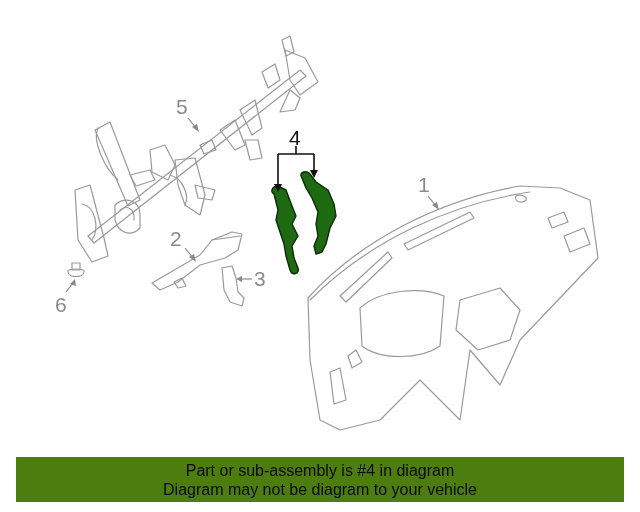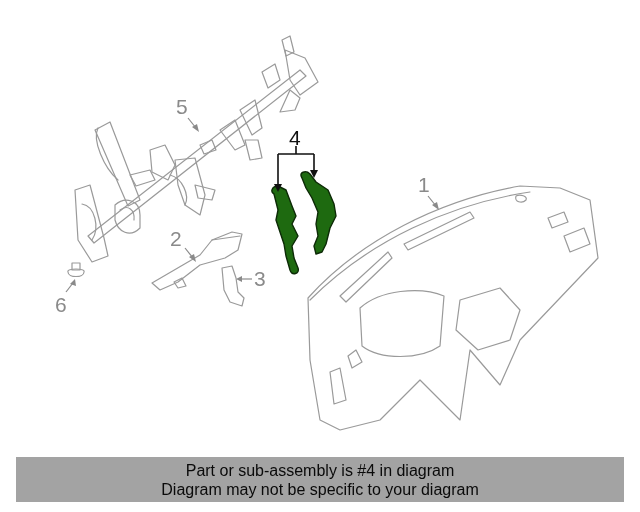--- a/index.html
+++ b/index.html
@@ -1,20 +1,20 @@
 <!DOCTYPE html>
 <html><head>
 <meta charset="utf-8">
 <style>
   html, body { margin:0; padding:0; background:#ffffff; }
   body { width:640px; height:512px; position:relative; overflow:hidden; font-family:"Liberation Sans", sans-serif; }
   .diagram { position:absolute; left:0; top:0; width:640px; height:456px; }
   .callout { position:absolute; font-family:"Liberation Sans", sans-serif; font-size:21px; line-height:1; color:#8a8a8a; }
   .callout.active { color:#111111; }
-  .banner { position:absolute; left:16px; top:457px; width:608px; height:45px; background:#a3a3a3;
+  .banner { position:absolute; left:16px; top:457px; width:608px; height:45px; background:#4d7c0f;
             display:flex; flex-direction:column; align-items:center; justify-content:center; }
   .banner span { font-family:"Liberation Sans", sans-serif; font-size:16px; line-height:19px; color:#0a0a0a; }
   svg .ln { fill:none; stroke:#9a9a9a; stroke-width:1.2; stroke-linejoin:round; stroke-linecap:round; }
   svg .arrow { fill:none; stroke:#8a8a8a; stroke-width:1.2; }
   svg .arrowhead { fill:#8a8a8a; }
   svg .part4 { fill:#1e6a10; stroke:#0c2a06; stroke-width:1.4; stroke-linejoin:round; }
   svg .blk { fill:none; stroke:#111; stroke-width:1.6; }
   svg .blkhead { fill:#111; }
 </style>
 </head>
@@ -101,14 +101,14 @@
   <span class="callout" style="left:418px;top:174px;">1</span>
   <span class="callout" style="left:170px;top:228px;">2</span>
   <span class="callout" style="left:254px;top:268px;">3</span>
   <span class="callout active" style="left:289px;top:127px;">4</span>
   <span class="callout" style="left:176px;top:96px;">5</span>
   <span class="callout" style="left:55px;top:294px;">6</span>
 </div>
 
 <div class="banner">
   <span>Part or sub-assembly is #4 in diagram</span>
-  <span>Diagram may not be specific to your diagram</span>
+  <span>Diagram may not be diagram to your vehicle</span>
 </div>
 
 </body></html>

